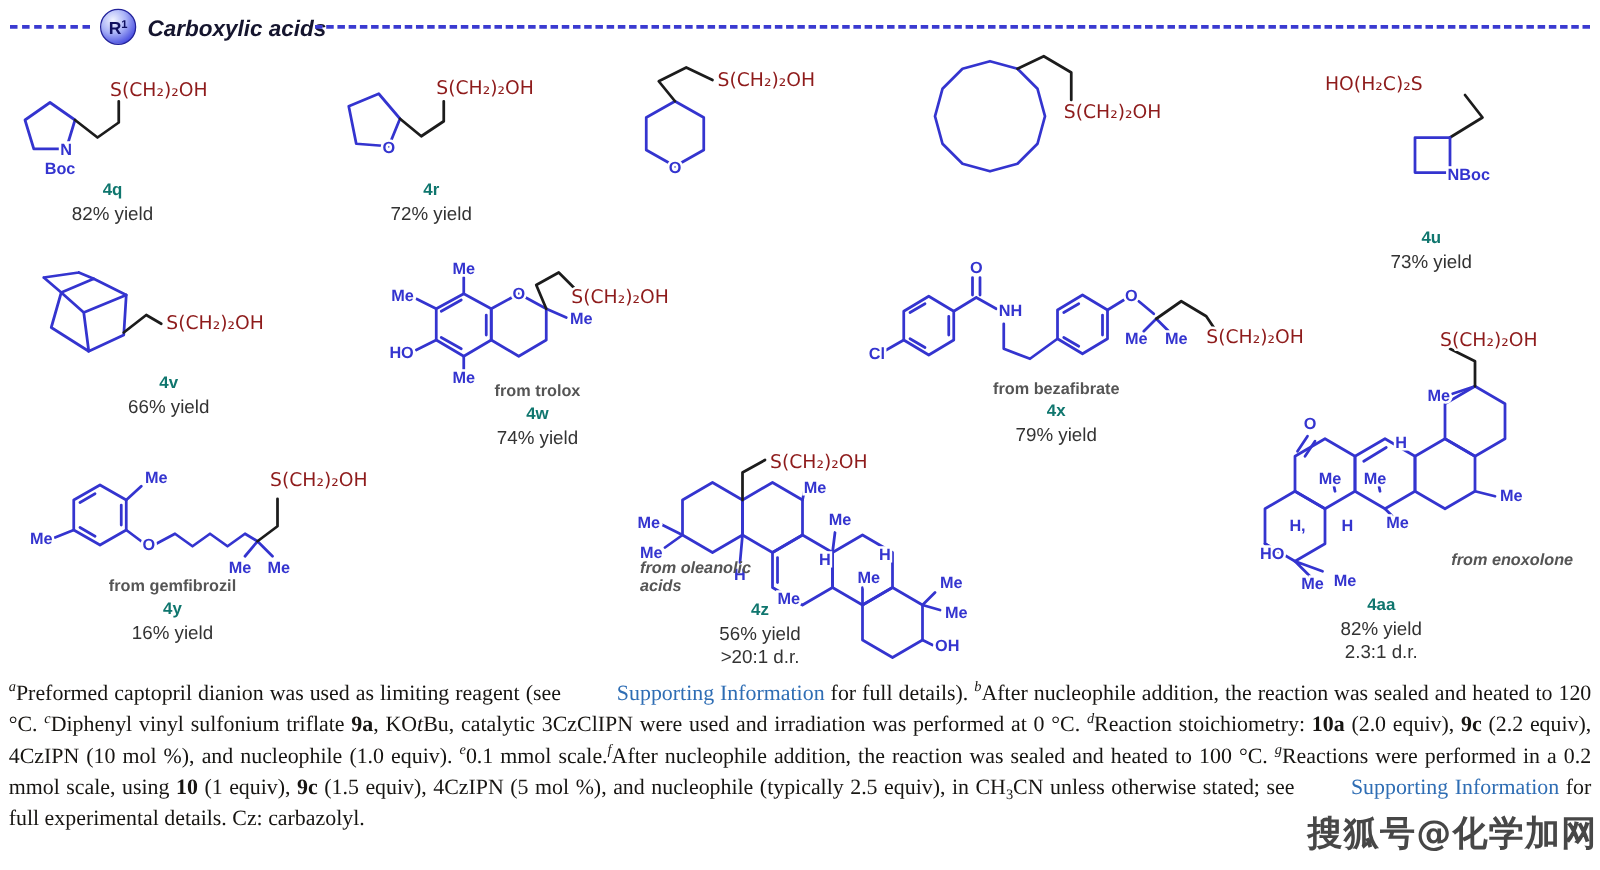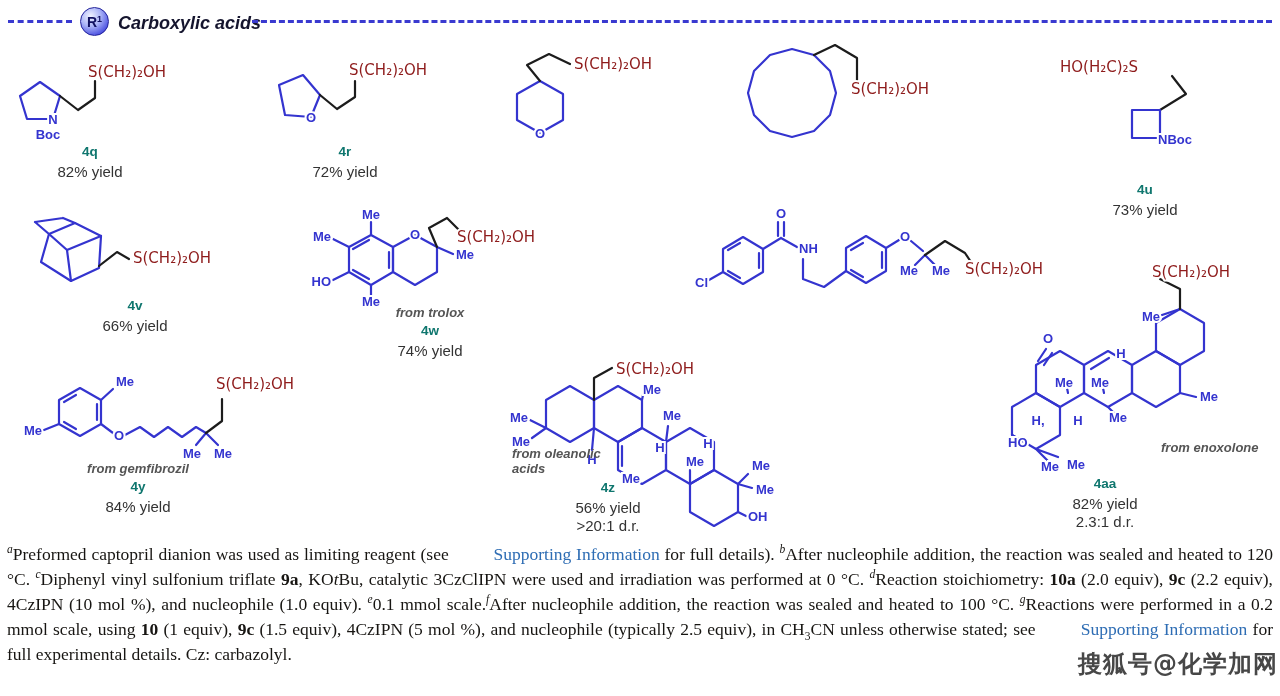--- a/index.html
+++ b/index.html
@@ -19,34 +19,34 @@
   svg{position:absolute;overflow:visible;}
   .rb{stroke:#3434cf;stroke-width:2.2;fill:none;stroke-linejoin:round;stroke-linecap:round;}
   .rk{stroke:#1c1c1c;stroke-width:2.2;fill:none;stroke-linejoin:round;stroke-linecap:round;}
   .at{font-family:"Liberation Sans",sans-serif;font-size:13px;font-weight:bold;fill:#3434cf;
       text-anchor:middle;paint-order:stroke;stroke:#ffffff;stroke-width:4px;}
   .ats{text-anchor:start;} .ate{text-anchor:end;}
   .fr{font-family:"DejaVu Sans","Liberation Sans",sans-serif;font-size:15px;fill:#8e1b1b;
       text-anchor:start;paint-order:stroke;stroke:#ffffff;stroke-width:4px;}
   
   .cap{position:absolute;text-align:center;color:#222;}
-  .cap .src{font-style:italic;font-weight:bold;color:#555;font-size:13px;margin-bottom:3px;}
+  .cap .src{font-weight:bold;color:#555;font-size:13px;margin-bottom:3px;}
   .cap .cid{font-weight:bold;font-size:13.5px;color:#0f766e;margin-bottom:4px;}
   .cap .cy,.cap .cdr{font-size:15px;color:#333;margin-bottom:1px;}
   .srcfloat{position:absolute;font-style:italic;font-weight:bold;color:#555;font-size:13px;line-height:15px;}
   
   .fn{position:absolute;left:7px;top:542px;width:1266px;text-align:justify;
       font-family:"Liberation Serif",serif;font-size:17.5px;line-height:25px;color:#171512;}
   .fn .sup{vertical-align:super;font-size:11.5px;font-style:italic;line-height:0;}
   .fn .sub{vertical-align:sub;font-size:11.5px;line-height:0;}
   .fn .b{font-weight:bold;}
   .fn .i{font-style:italic;}
   .fn .link{color:#2e6db4;margin-left:40px;}
   
-  .wm{position:absolute;right:2px;top:648px;font-size:24px;font-weight:bold;color:#474747;
+  .wm{position:absolute;right:2px;top:648px;font-size:28px;font-weight:bold;color:#474747;
       letter-spacing:1px;font-family:"DejaVu Sans","Liberation Sans",sans-serif;
       text-shadow:-1px -1px 0 #fff,1px -1px 0 #fff,-1px 1px 0 #fff,1px 1px 0 #fff,0 0 4px #fff;}
 </style>
 </head>
 <body>
 
 <div class="page">
 
   <div class="dash" style="left:8px;width:64px;"></div>
   <div class="sphere">
@@ -160,40 +160,45 @@
       <path class="rk" d="M232,52 L252,38 L272,50 L280,62"></path>
     </g>
     <text class="at ats" x="2" y="84">Cl</text>
     <text class="at" x="88" y="15">O</text>
     <text class="at ats" x="106" y="50">NH</text>
     <text class="at" x="212" y="38">O</text>
     <text class="at" x="216" y="72">Me</text>
     <text class="at" x="248" y="72">Me</text>
     <text class="fr" x="272" y="71">S(CH₂)₂OH</text>
   </svg>
+  <div class="cap" style="left:745px;top:303px;width:200px;">
+    <div class="src">from bezafibrate</div>
+    <div class="cid">4x</div>
+    <div class="cy">79% yield</div>
+  </div>
 
   <svg style="left:10px;top:365px;" width="310" height="105">
     <g>
       <polygon class="rb" points="70,23 91,35 91,59 70,71 49,59 49,35"></polygon>
       <path class="rb" d="M54,37 L66,30 M87,39 L87,55 M54,57 L66,64"></path>
       <path class="rb" d="M91,35 L103,24 M49,59 L34,65 M91,59 L103,68"></path>
       <path class="rb" d="M115,70 L130,62 L144,72 L158,62 L172,72 L186,62 L196,68 M196,68 L186,80 M196,68 L208,80"></path>
       <path class="rk" d="M196,68 L212,56 L212,34"></path>
     </g>
     <text class="at ats" x="106" y="21">Me</text>
     <text class="at ate" x="32" y="70">Me</text>
     <text class="at" x="109" y="75">O</text>
     <text class="at" x="182" y="93">Me</text>
     <text class="at" x="213" y="93">Me</text>
     <text class="fr" x="206" y="24">S(CH₂)₂OH</text>
   </svg>
   <div class="cap" style="left:38px;top:461px;width:200px;">
     <div class="src">from gemfibrozil</div>
     <div class="cid">4y</div>
-    <div class="cy">84% yield</div>
+    <div class="cy">16% yield</div>
   </div>
 
   <svg style="left:490px;top:352px;" width="310" height="185">
     <g>
       <polygon class="rb" points="80,34 104,48 104,76 80,90 56,76 56,48"></polygon>
       <polygon class="rb" points="128,34 152,48 152,76 128,90 104,76 104,48"></polygon>
       <polygon class="rb" points="152,76 176,90 176,118 152,132 128,118 128,90"></polygon>
       <polygon class="rb" points="200,76 224,90 224,118 200,132 176,118 176,90"></polygon>
       <polygon class="rb" points="224,118 248,132 248,160 224,174 200,160 200,132"></polygon>
       <path class="rb" d="M132,94 L132,114"></path>

